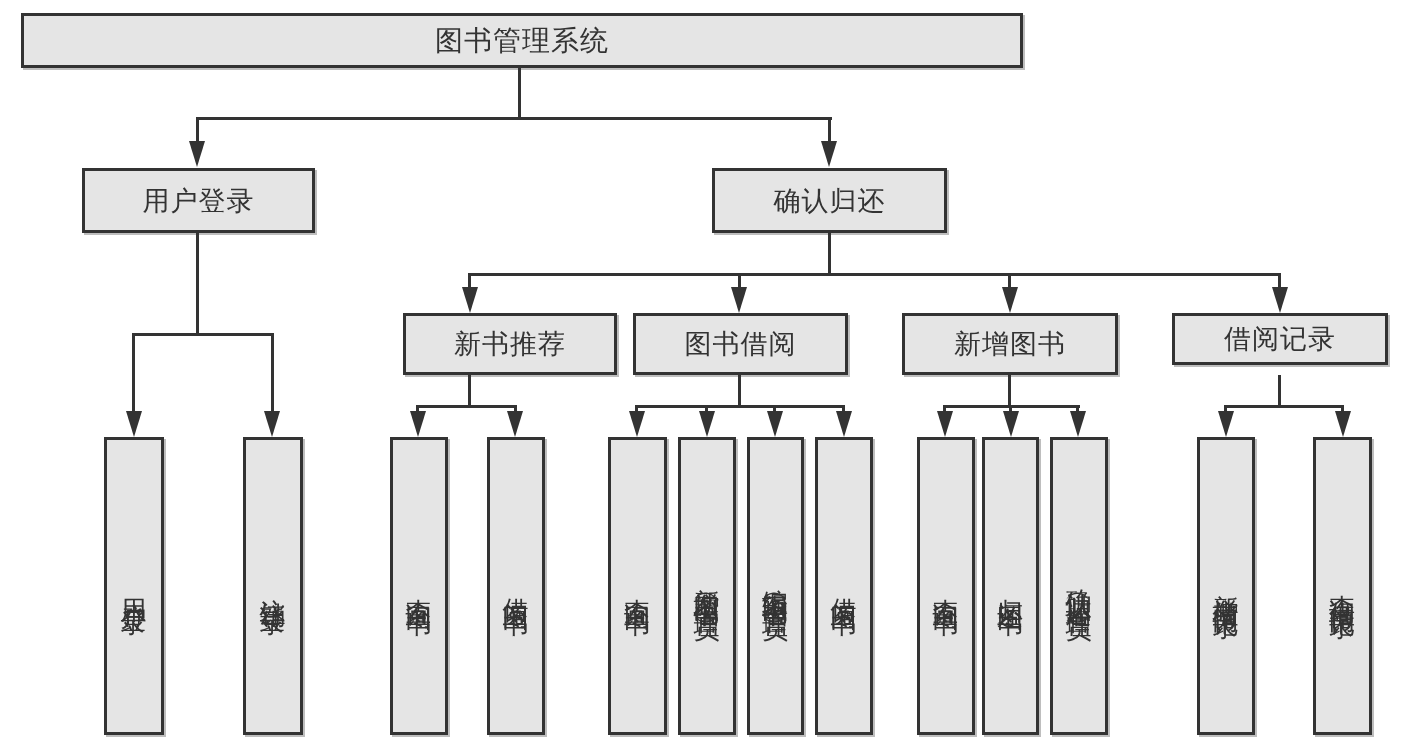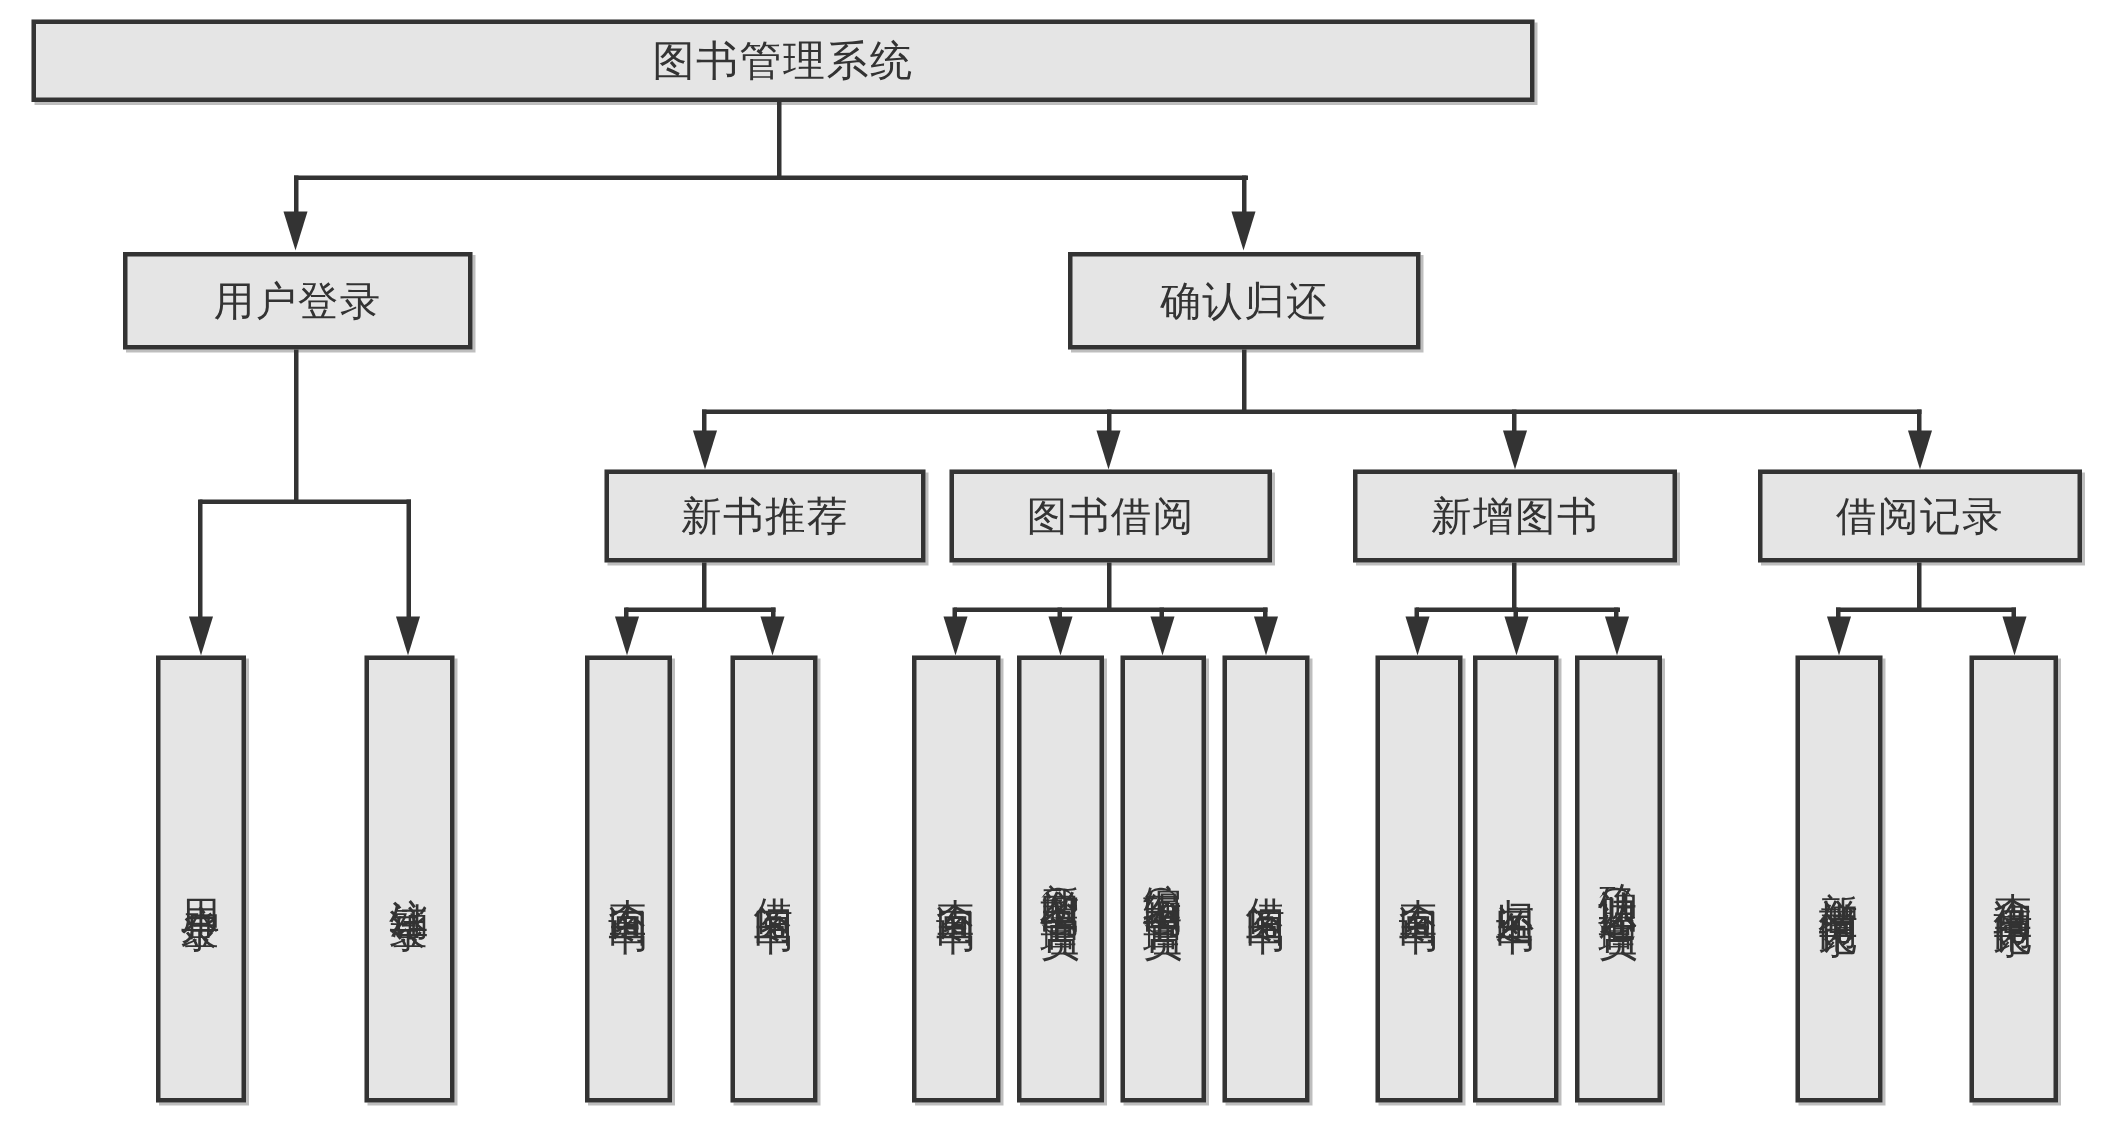--- a/index.html
+++ b/index.html
@@ -102,21 +102,21 @@
 
   <div class="box" style="left:363px; top:313px; width:214px; height:62px;margin-left:40px;">
     <span class="lbl">新书推荐</span>
   </div>
   <div class="box" style="left:633px; top:313px; width:215px; height:62px;">
     <span class="lbl">图书借阅</span>
   </div>
   <div class="box" style="left:902px; top:313px; width:216px; height:62px;">
     <span class="lbl">新增图书</span>
   </div>
-  <div class="box" style="left:1172px; top:313px; width:216px; height:62px;">
+  <div class="box" style="left:1172px; top:313px; width:216px; height:52px;">
     <span class="lbl">借阅记录</span>
   </div>
 
   <div class="v-line" style="left:468px; top:375px; width:3px; height:32px;"></div>
   <div class="h-line" style="left:417px; top:405px; width:100px; height:3px;"></div>
   <div class="v-line" style="left:416px; top:405px; width:3px; height:10px;"></div>
   <div class="arrow-head" style="left:410px; top:411px;"></div>
   <div class="v-line" style="left:514px; top:405px; width:3px; height:10px;"></div>
   <div class="arrow-head" style="left:507px; top:411px;"></div>
 

